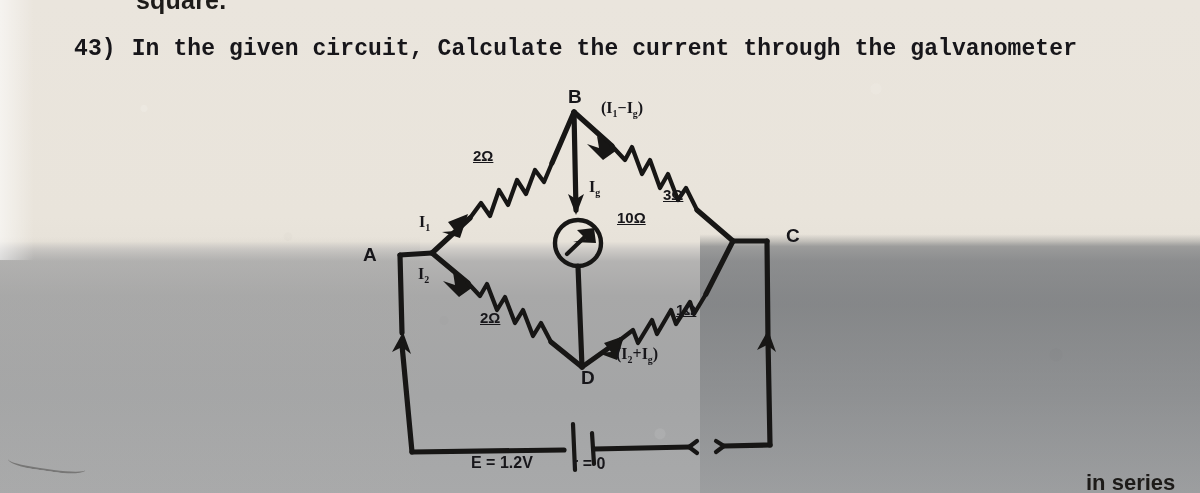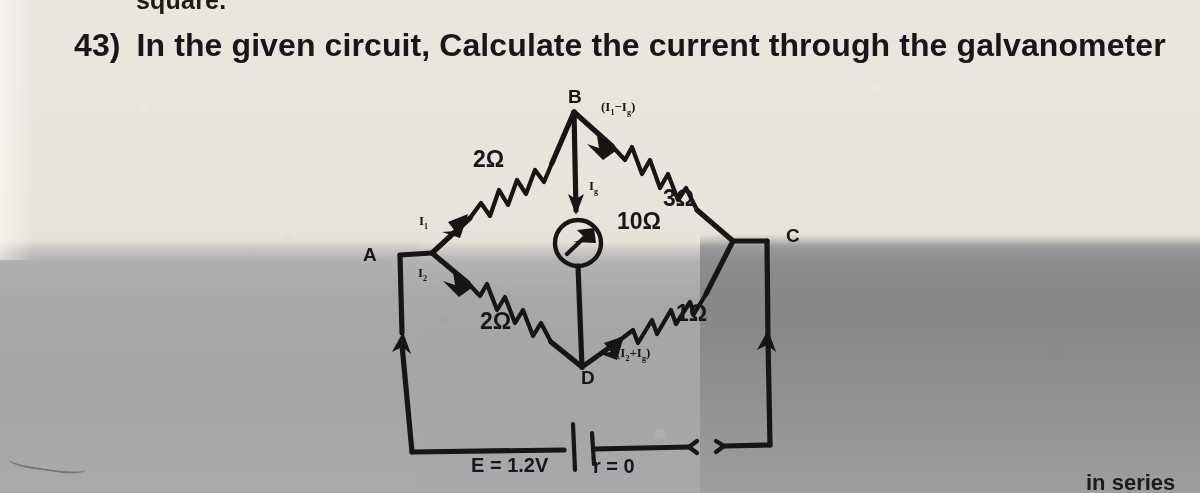--- a/index.html
+++ b/index.html
@@ -81,26 +81,27 @@
   .q-clip {
     position: absolute;
     left: 136px; top: -14px;
     font-size: 25px;
     font-weight: bold;
     color: #1d1b19;
     letter-spacing: .2px;
   }
   .q-line {
     position: absolute;
-    left: 74px; top: 27px;
-    font-size: 32px;
+    left: 74px; top: 36px;
+    font-size: 23px;
     font-weight: bold;
     color: #17161a;
     letter-spacing: .1px;
     white-space: nowrap;
+    font-family: Liberation Mono, monospace;
   }
   .q-num { margin-right: 16px; }
   .bottom-clip {
     position: absolute;
     left: 1086px; top: 470px;
     font-size: 22px;
     font-weight: bold;
     color: #1d1b19;
     white-space: nowrap;
   }
@@ -116,23 +117,23 @@
 
   
   .lbl {
     position: absolute;
     color: #17161a;
     font-weight: bold;
     white-space: nowrap;
     line-height: 1;
   }
   .lbl.node { font-size: 19px; }
-  .lbl.res  { font-size: 23px; }
-  .lbl.cur  { font-size: 13px; font-family: "Liberation Serif", serif; }
-  .lbl.batt { font-size: 20px; }
+  .lbl.res  { font-size: 15px; text-decoration: underline; }
+  .lbl.cur  { font-size: 16px; font-family: "Liberation Serif", serif; }
+  .lbl.batt { font-size: 16px; }
   .lbl sub { font-size: .62em; }
 
   svg.circuit {
     position: absolute;
     left: 0; top: 0;
     width: 1200px; height: 493px;
     overflow: visible;
   }
   .wire {
     fill: none;
@@ -258,15 +259,15 @@
   <div class="lbl res" style="left:676px; top:302px;">1Ω</div>
   <div class="lbl res" style="left:617px; top:210px;">10Ω</div>
 
   <div class="lbl cur" style="left:419px; top:214px;">I<sub>1</sub></div>
   <div class="lbl cur" style="left:418px; top:266px;">I<sub>2</sub></div>
   <div class="lbl cur" style="left:589px; top:163px;margin-top:16px;">I<sub>g</sub></div>
   <div class="lbl cur" style="left:601px; top:100px;">(I<sub>1</sub>−I<sub>g</sub>)</div>
   <div class="lbl cur" style="left:616px; top:346px;">(I<sub>2</sub>+I<sub>g</sub>)</div>
 
   <div class="lbl batt" style="left:471px; top:455px;">E = 1.2V</div>
-  <div class="lbl batt" style="left:593px; top:456px;">r = 0</div>
+  <div class="lbl batt" style="left:572px; top:456px;">r = 0</div>
 
 </div>
 
 </body></html>

